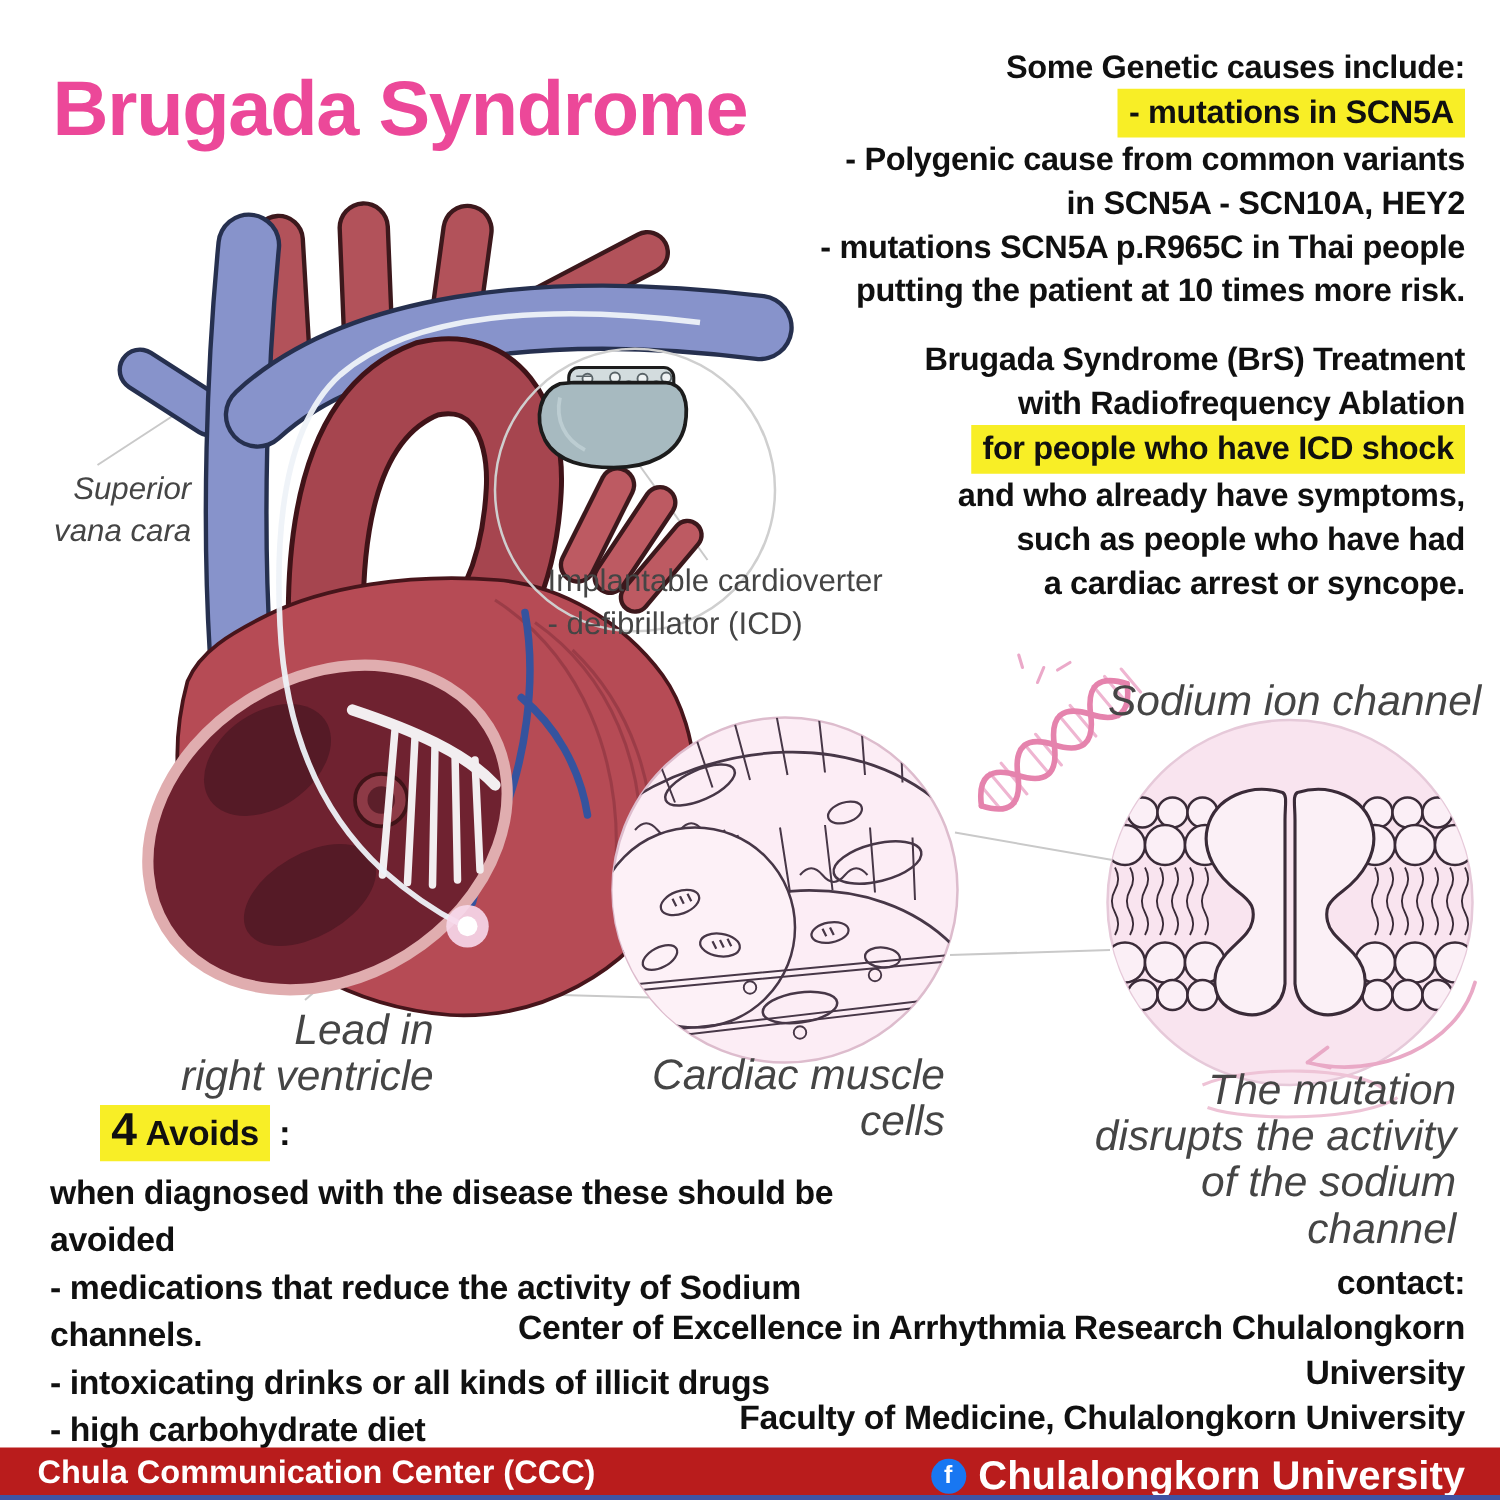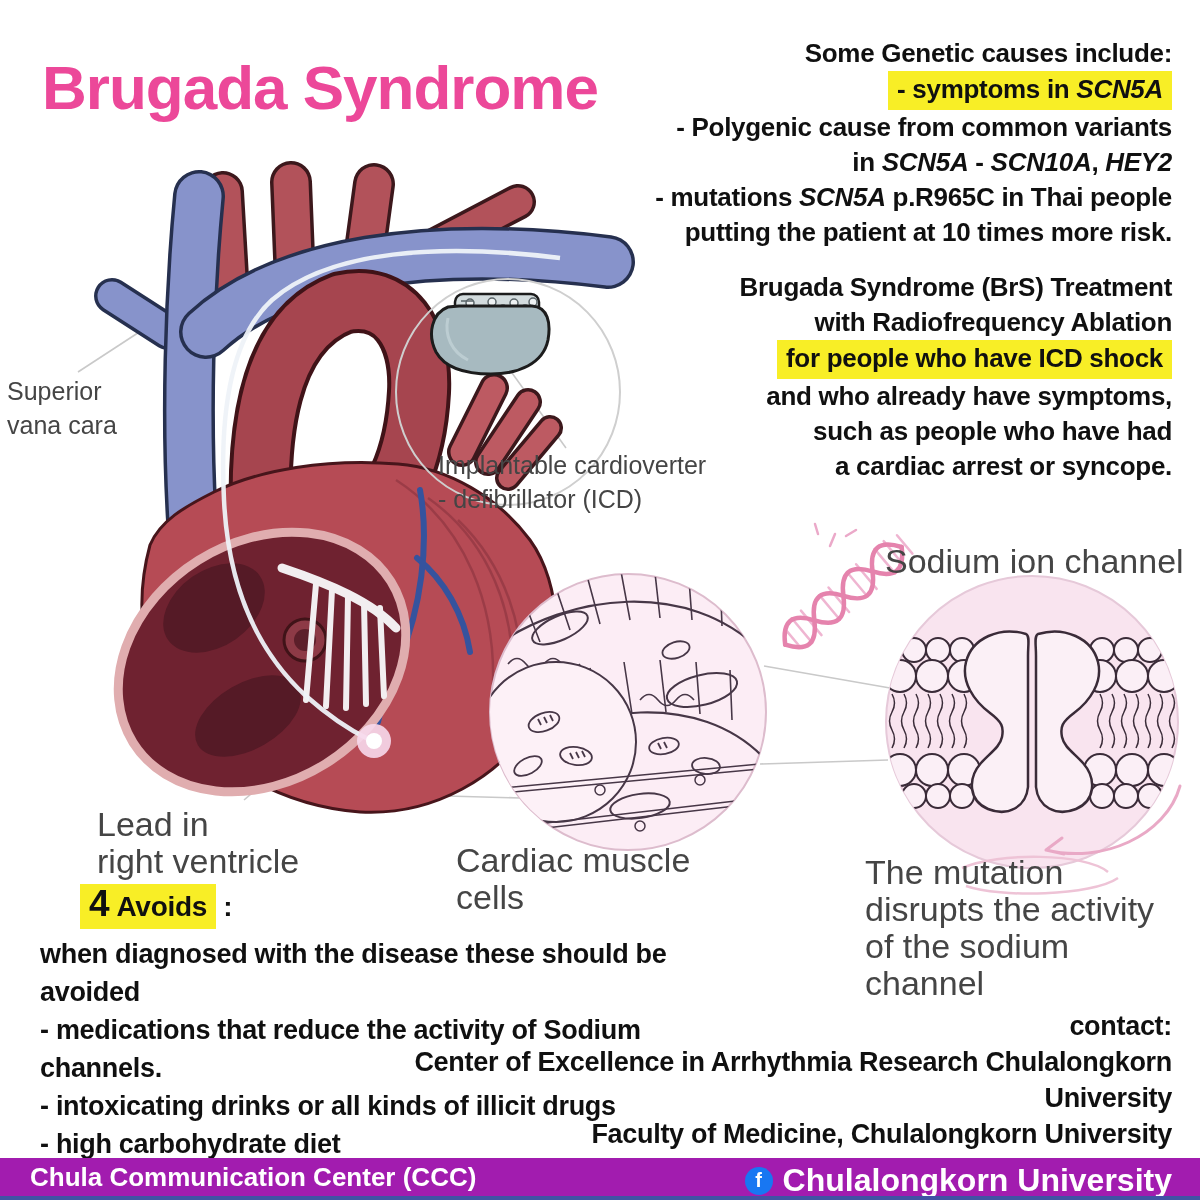--- a/index.html
+++ b/index.html
@@ -3,30 +3,30 @@
 <meta charset="utf-8">
 <style>
   html,body{margin:0;padding:0;}
   body{width:1200px;height:1200px;position:relative;background:#ffffff;overflow:hidden;
        font-family:"Liberation Sans",sans-serif;}
   .abs{position:absolute;}
   .blk{font-weight:bold;color:#101010;letter-spacing:-0.3px;}
   .thin{font-weight:400;color:#454545;}
   .hl{background:#f8ee26;padding:1px 9px 3px;display:inline-block;}
   .rightblock{text-align:right;}
-  .ctr{text-align:left;}
+  .ctr{text-align:right;font-style:italic;}
   svg{position:absolute;left:0;top:0;}
   .title{font-size:62px;font-weight:bold;color:#ec4899;letter-spacing:-1px;}
   .gen{font-size:26px;line-height:35px;}
-  .gene{font-style:italic;}
+  .gene{}
   .lbl25{font-size:25px;line-height:34px;}
   .lbl26{font-size:34px;line-height:37px;}
   .avoidhead{font-size:28px;}
   .avoidnum{font-size:37px;}
-  .footerbar{background:#a21caf;color:#ffffff;}
+  .footerbar{background:#b91c1c;color:#ffffff;}
   .fbicon{width:28px;height:28px;border-radius:50%;background:#1877f2;color:#fff;
           display:inline-flex;align-items:center;justify-content:center;
           font-weight:bold;font-size:20px;}
   .email{color:#33508c;}
   .bottomstrip{background:#4053a4;}
 </style>
 </head>
 <body>
 
 <svg width="1200" height="1200" viewBox="0 0 1200 1200">
@@ -219,21 +219,21 @@
     </g>
     <path d="M 1180 786 C 1166 836 1102 864 1046 850 M 1046 850 l 16 -12 M 1046 850 l 18 4" stroke="#e9a9c6" stroke-width="3" fill="none" stroke-linecap="round"></path>
     <path d="M 962 868 C 998 852 1086 853 1108 872 M 1118 878 C 1092 896 1000 898 966 886" stroke="#eec3d6" stroke-width="2.5" fill="none"></path>
   </g>
 </svg>
 
 <div class="abs title" style="left:42px;top:52px;">Brugada Syndrome</div>
 
 <div class="abs blk gen rightblock" style="right:28px;top:36px;width:560px;">
   <div><span>Some Genetic causes include:</span></div>
-  <div><span class="hl"><span>- symptoms in </span><span class="gene">SCN5A</span></span></div>
+  <div><span class="hl"><span>- mutations in </span><span class="gene">SCN5A</span></span></div>
   <div><span>- Polygenic cause from common variants</span></div>
   <div><span>in </span><span class="gene">SCN5A</span><span> - </span><span class="gene">SCN10A</span><span>, </span><span class="gene">HEY2</span></div>
   <div><span>- mutations </span><span class="gene">SCN5A</span><span> p.R965C in Thai people</span></div>
   <div><span>putting the patient at 10 times more risk.</span></div>
 </div>
 
 <div class="abs blk gen rightblock" style="right:28px;top:270px;width:560px;">
   <div><span>Brugada Syndrome (BrS) Treatment</span></div>
   <div><span>with Radiofrequency Ablation</span></div>
   <div><span class="hl">for people who have ICD shock</span></div>

